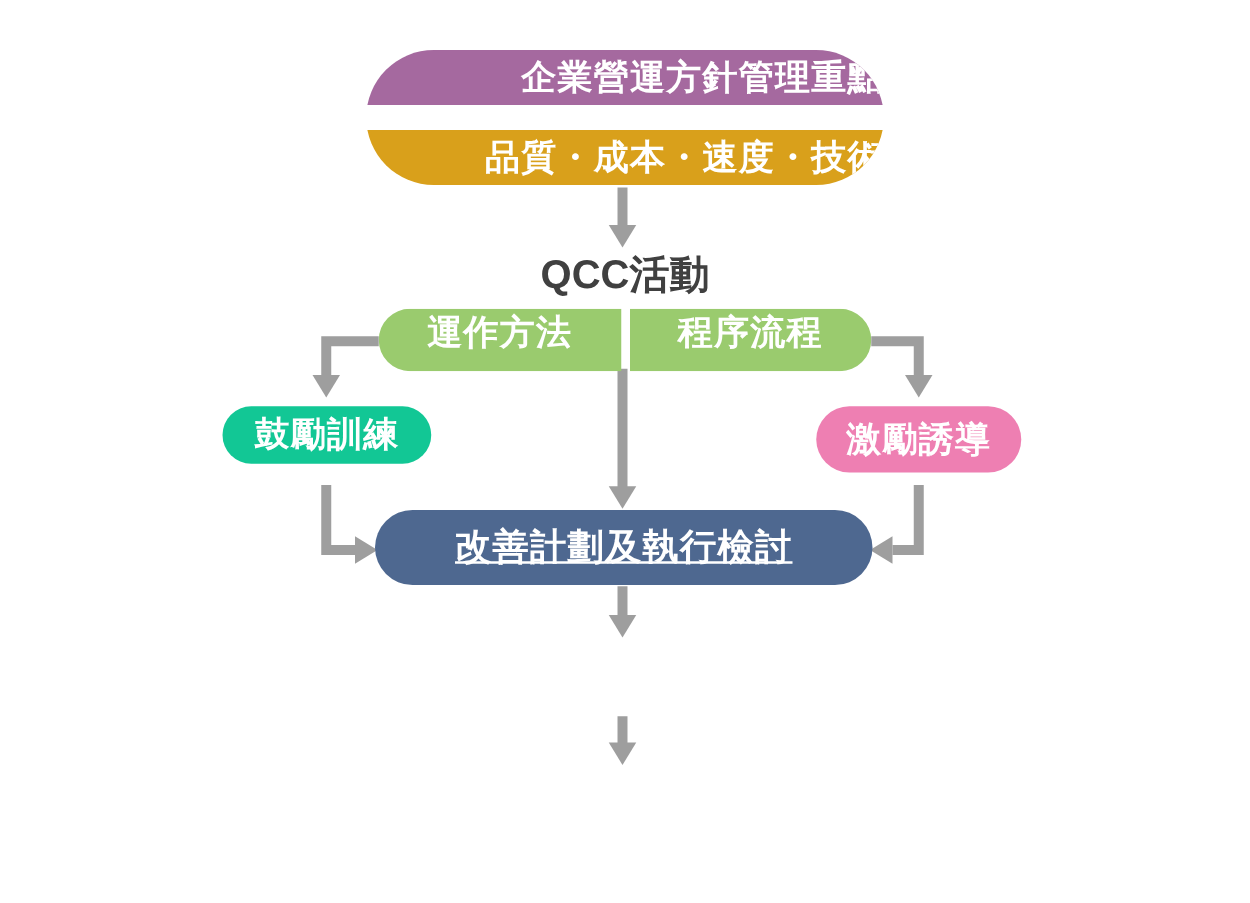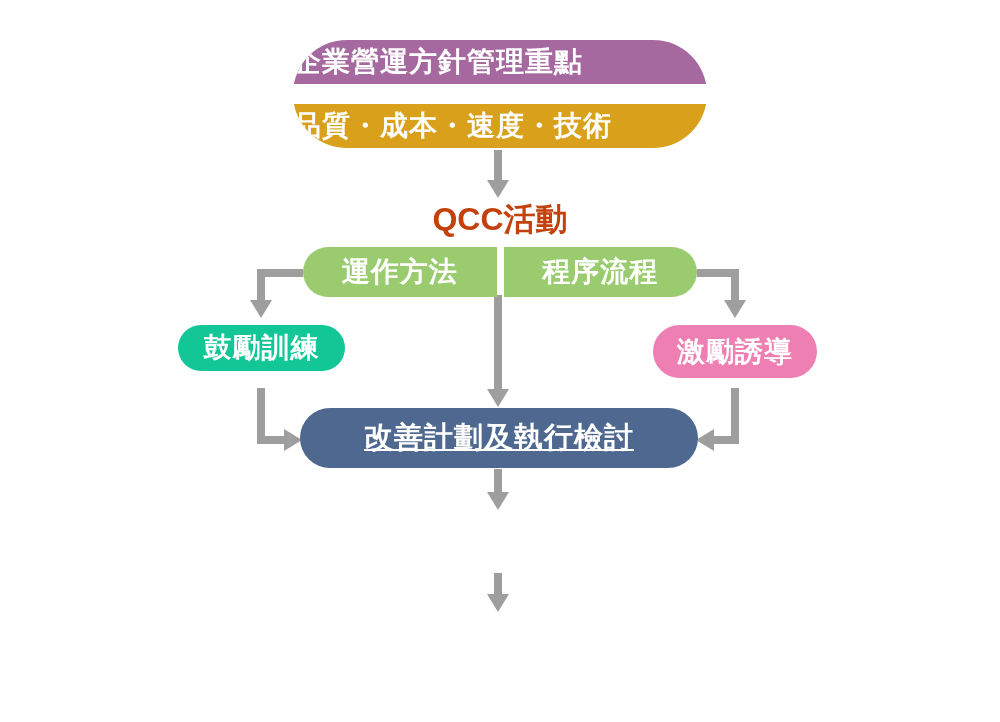--- a/index.html
+++ b/index.html
@@ -6,32 +6,32 @@
   .canvas{
     position:relative;width:1000px;height:722px;background:#ffffff;overflow:hidden;
     font-family:"Liberation Sans","DejaVu Sans",sans-serif;
   }
   .arrows{position:absolute;left:0;top:0;width:1000px;height:722px;}
   .box{position:absolute;display:flex;align-items:center;justify-content:center;
        color:#ffffff;font-weight:bold;letter-spacing:1px;}
   
   .top-capsule{position:absolute;left:293px;top:40px;width:414px;height:108px;
        border-radius:54px;overflow:hidden;display:flex;flex-direction:column;}
-  .top-capsule .half{flex:1;display:flex;align-items:center;justify-content:flex-start;
+  .top-capsule .half{flex:1;display:flex;align-items:center;justify-content:flex-end;
        color:#ffffff;font-weight:bold;}
   .half-purple{background:#a5699f;font-size:28px;letter-spacing:1px;}
   .half-gold{background:#d9a01b;font-size:28px;letter-spacing:1px;margin-top:20px;}
   
   .qcc-label{position:absolute;left:400px;top:202px;width:200px;height:36px;
        display:flex;align-items:center;justify-content:center;
-       color:#c2410c;font-size:32px;font-weight:bold;}
+       color:#404040;font-size:32px;font-weight:bold;}
   
   .split-capsule{position:absolute;left:303px;top:247px;width:394px;height:50px;
        border-radius:25px;overflow:hidden;display:flex;gap:7px;}
-  .split-half{flex:1;background:#9acb6e;display:flex;align-items:center;justify-content:center;
+  .split-half{flex:1;background:#9acb6e;display:flex;align-items:flex-start;justify-content:center;
        color:#ffffff;font-size:28px;font-weight:bold;letter-spacing:1px;}
   
   .pill-teal{left:178px;top:325px;width:167px;height:46px;border-radius:33px;
        background:#12c795;font-size:28px;}
   .pill-pink{left:653px;top:325px;width:164px;height:53px;border-radius:33px;
        background:#ee7fb2;font-size:28px;}
   
   .pill-blue{left:300px;width:398px;border-radius:31px;background:#4e6890;font-size:29px;}
   .blue-1{top:408px;height:60px;text-decoration:underline;}
   .blue-2{top:512px;height:60px;}

